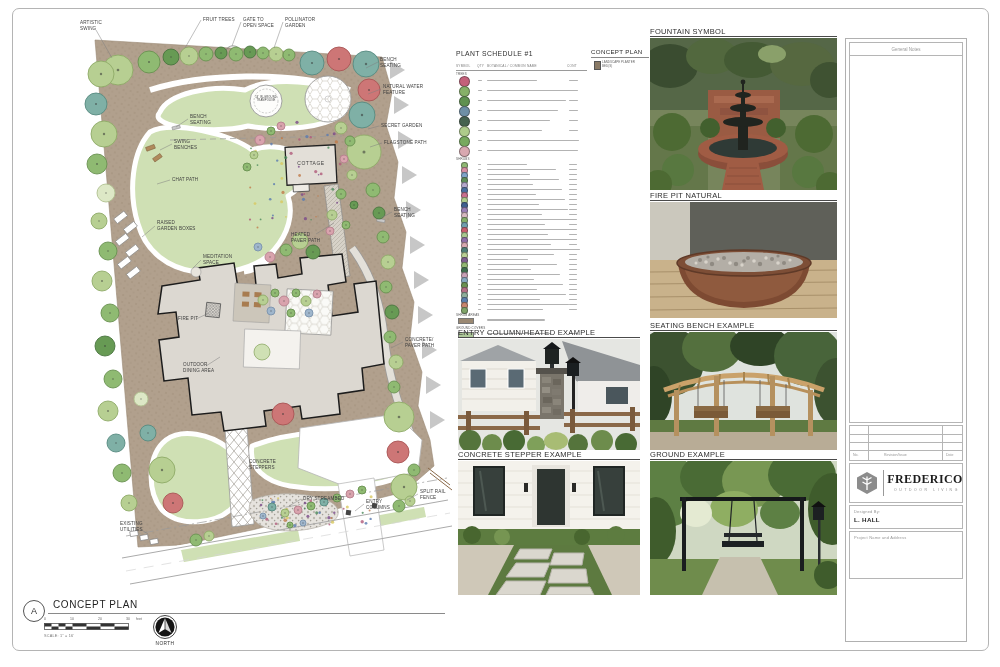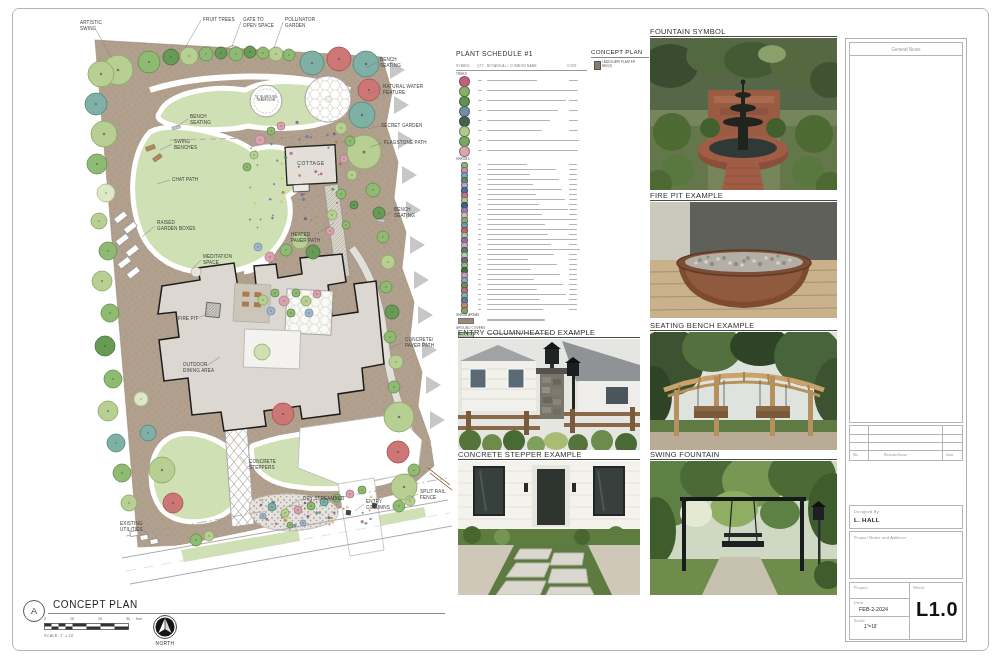--- a/index.html
+++ b/index.html
@@ -777,21 +777,21 @@
         <circle cx="126" cy="90" r="10" fill="#42602e"></circle>
       <circle cx="8" cy="146" r="14" fill="#4d6a33"></circle>
         <circle cx="180" cy="148" r="14" fill="#4d6a33"></circle>
     </g>
     <polygon points="72,152 114,152 108,122 78,122" fill="#a05c44"></polygon>
     <path d="M79,130 L107,130 M77,138 L109,138 M75,146 L111,146" stroke="#8a4e3a" stroke-width="1.2"></path>
   </svg>
 </figure>
 
 <figure class="photo" style="left:650px;top:191px">
-  <div class="photo-label" style="width:187px">FIRE PIT EXAMPLE</div>
+  <div class="photo-label" style="width:187px">FIRE PIT NATURAL</div>
   <svg width="187" height="116" viewBox="0 0 187 116">
     <rect width="187" height="116" fill="#6e6e66"></rect>
     <rect width="40" height="60" fill="#cbc8bd"></rect>
     <rect x="40" width="147" height="60" fill="#5f6059"></rect>
     <rect y="58" width="187" height="58" fill="#c9b28b"></rect>
     <path d="M0,70 L187,68 M0,82 L187,80 M0,95 L187,93 M0,108 L187,106" stroke="#a8906a" stroke-width="1"></path>
     <path d="M28,62 Q34,104 94,106 Q154,104 160,62 Z" fill="#7d4a32"></path>
     <path d="M34,64 Q40,98 94,100 Q148,98 154,64 Z" fill="#8f5a3e"></path>
     <ellipse cx="94" cy="61" rx="67" ry="13" fill="#7d4e36" stroke="#5f3a28" stroke-width="1.5"></ellipse>
     <ellipse cx="94" cy="60" rx="59" ry="10" fill="#b3aea6"></ellipse>
@@ -930,21 +930,21 @@
       <polygon points="96,92 126,92 124,104 92,104"></polygon>
       <polygon points="58,102 92,102 86,116 48,116"></polygon>
       <polygon points="94,108 128,108 130,122 90,122"></polygon>
       <polygon points="48,120 88,120 82,134 38,134"></polygon>
       <polygon points="92,126 132,126 136,134 88,134"></polygon>
     </g>
   </svg>
 </figure>
 
 <figure class="photo" style="left:650px;top:450px">
-  <div class="photo-label" style="width:187px">SWING FOUNTAIN</div>
+  <div class="photo-label" style="width:187px">GROUND EXAMPLE</div>
   <svg width="187" height="134" viewBox="0 0 187 134">
     <rect width="187" height="134" fill="#cfd8c2"></rect>
     <ellipse cx="18" cy="30" rx="32" ry="36" fill="#5d8044"></ellipse>
       <ellipse cx="60" cy="16" rx="30" ry="24" fill="#4a6b35"></ellipse>
     <ellipse cx="104" cy="20" rx="32" ry="26" fill="#789753"></ellipse>
       <ellipse cx="152" cy="14" rx="34" ry="26" fill="#4a6b35"></ellipse>
     <ellipse cx="182" cy="48" rx="24" ry="36" fill="#3f5c2c"></ellipse>
       <ellipse cx="6" cy="70" rx="20" ry="34" fill="#3f5c2c"></ellipse>
     <ellipse cx="84" cy="48" rx="24" ry="18" fill="#8fae62"></ellipse>
       <ellipse cx="130" cy="52" rx="20" ry="16" fill="#5d8044"></ellipse>
@@ -976,42 +976,39 @@
     <div style="position:absolute;left:0;top:8px;width:112px;border-top:.7px solid #b5b5b5"></div>
     <div style="position:absolute;left:0;top:16px;width:112px;border-top:.7px solid #b5b5b5"></div>
     <div style="position:absolute;left:0;top:24px;width:112px;border-top:.7px solid #b5b5b5"></div>
     <div style="position:absolute;left:18px;top:0;height:34px;border-left:.7px solid #b5b5b5"></div>
     <div style="position:absolute;left:92px;top:0;height:34px;border-left:.7px solid #b5b5b5"></div>
     <div class="tb-small" style="left:3px;top:26.5px">No.</div>
     <div class="tb-small" style="left:34px;top:26.5px">Revision/Issue</div>
     <div class="tb-small" style="left:96px;top:26.5px">Date</div>
   </div>
 
+  <div class="tb-box" style="left:3px;top:424px;width:112px;height:38px">
+    <svg width="24" height="24" style="position:absolute;left:5px;top:7px" viewBox="0 0 24 24">
+      <polygon points="12,1 22,6.5 22,17.5 12,23 2,17.5 2,6.5" fill="#8c8c8c"></polygon>
+      <path d="M12,5.5 V19 M12,9 L7.5,6.5 M12,9 L16.5,6.5 M12,13.5 L7.5,11 M12,13.5 L16.5,11" stroke="#fff" stroke-width="1.3" fill="none"></path>
+    </svg>
+    <div style="position:absolute;left:33px;top:6px;height:26px;border-left:.8px solid #999"></div>
+    <div class="brand" style="left:37px;top:8px;width:76px;text-align:center">FREDERICO</div>
+    <div class="brand-sub" style="left:39px;top:24px;width:76px;text-align:center">OUTDOOR LIVING</div>
+  </div>
 
   <div class="tb-box" style="left:3px;top:466px;width:112px;height:22px">
     <div class="tb-label" style="left:4px;top:3px">Designed By:</div>
     <div class="designer" style="left:4px;top:10px">L. HALL</div>
   </div>
 
   <div class="tb-box" style="left:3px;top:492px;width:112px;height:46px">
     <div class="tb-label" style="left:4px;top:3px">Project Name and Address</div>
   </div>
 
-  <div class="tb-box" style="left:3px;top:543px;width:112px;height:56px">
-    <div style="position:absolute;left:59px;top:0;height:56px;border-left:.7px solid #b5b5b5"></div>
-    <div style="position:absolute;left:0;top:15px;width:59px;border-top:.7px solid #b5b5b5"></div>
-    <div style="position:absolute;left:0;top:33px;width:59px;border-top:.7px solid #b5b5b5"></div>
-    <div class="tb-label" style="left:4px;top:2px">Project</div>
-    <div class="tb-label" style="left:4px;top:17px">Date</div>
-    <div class="datev" style="left:9px;top:23px">FEB-2-2024</div>
-    <div class="tb-label" style="left:4px;top:35px">Scale</div>
-    <div class="scalev" style="left:14px;top:41px">1"=16'</div>
-    <div class="tb-label" style="left:63px;top:2px">Sheet</div>
-    <div class="sheetnum" style="left:61px;top:15px;width:52px;text-align:center">L1.0</div>
-  </div>
 </div>
 
 <div class="detailA">A</div>
 <div class="f-title">CONCEPT PLAN</div>
 <div class="f-rule"></div>
 
 <span class="f-tick" style="left:44px;top:617px">0</span>
 <span class="f-tick" style="left:70px;top:617px">10</span>
 <span class="f-tick" style="left:98px;top:617px">20</span>
 <span class="f-tick" style="left:126px;top:617px">30</span>

